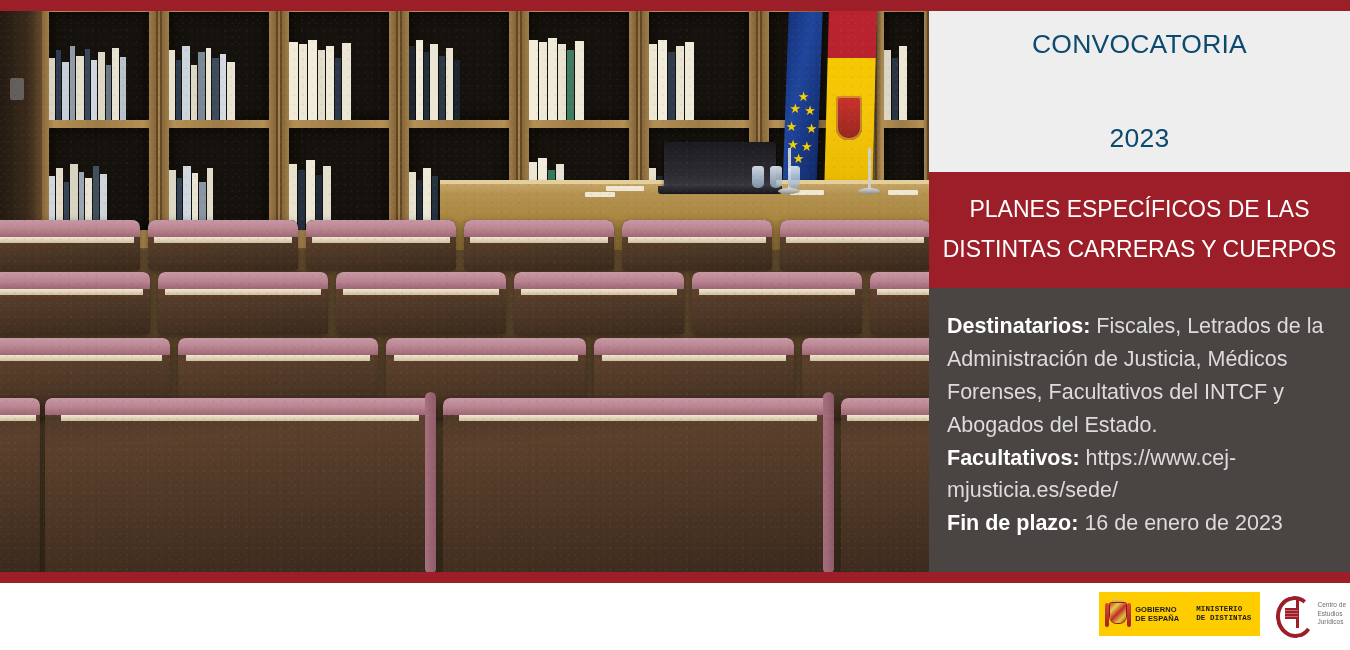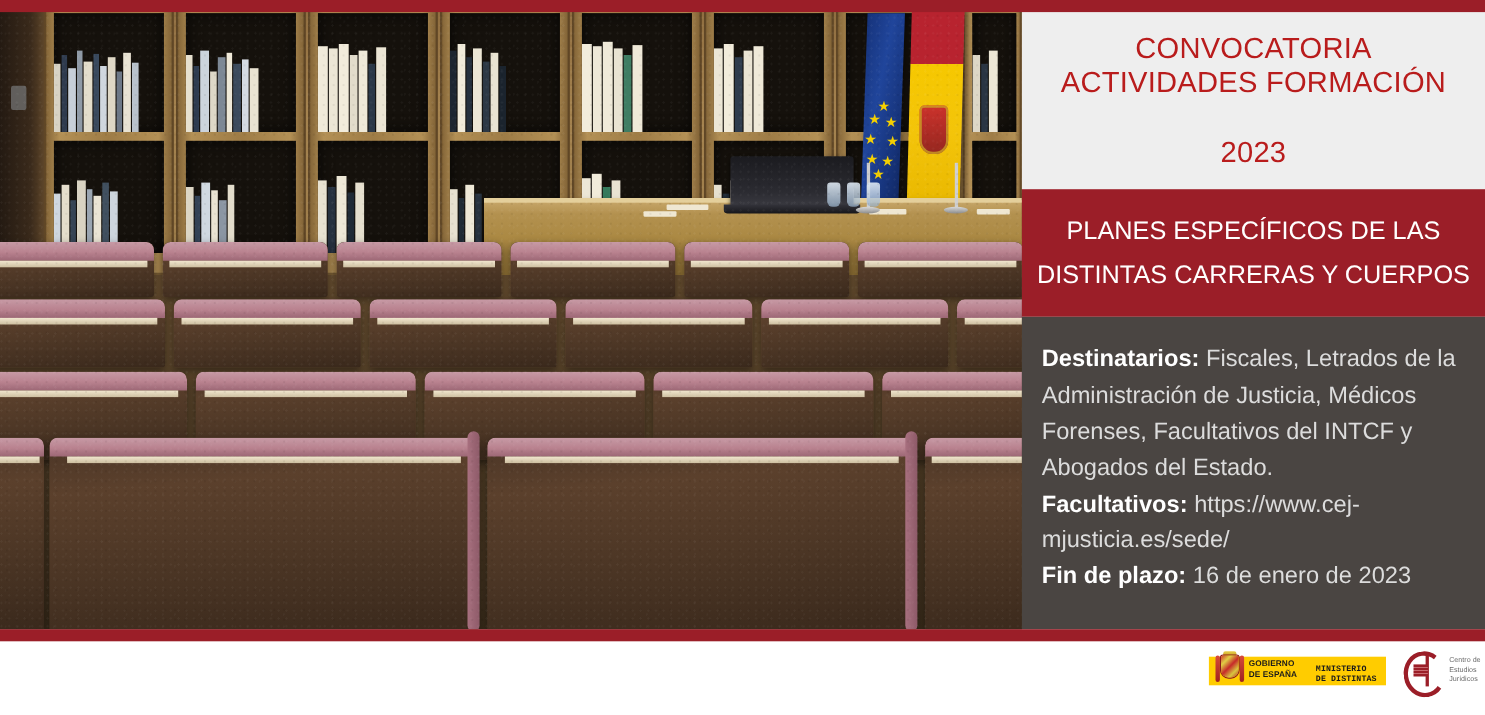--- a/index.html
+++ b/index.html
@@ -86,34 +86,34 @@
   .grain{position:absolute;inset:0;pointer-events:none;opacity:.16;
         background-image:radial-gradient(circle at 20% 30%,rgba(255,255,255,.25) 0 1px,transparent 1px),
                          radial-gradient(circle at 70% 60%,rgba(0,0,0,.35) 0 1px,transparent 1px),
                          radial-gradient(circle at 45% 80%,rgba(255,255,255,.2) 0 1px,transparent 1px);
         background-size:7px 7px,9px 9px,11px 11px;}
 
   
   .panel{position:absolute;left:929px;top:0;width:421px;height:572px;}
   .panel-title{position:absolute;left:0;top:11px;width:421px;height:161px;background:#EEEEEE;
         display:flex;align-items:center;justify-content:center;box-sizing:border-box;padding:0 6px;}
-  .panel-title h1{margin:0;color:#b91c1c;font-weight:400;font-size:26.5px;line-height:1.18;
+  .panel-title h1{margin:0;color:#0c4a6e;font-weight:400;font-size:26.5px;line-height:1.18;
         text-align:center;letter-spacing:.2px;}
   .panel-sub{position:absolute;left:0;top:172px;width:421px;height:116px;background:#9B1E28;
         display:flex;flex-direction:column;align-items:center;justify-content:center;}
   .panel-sub p{margin:0;color:#ffffff;font-weight:400;font-size:23px;line-height:1.72;text-align:center;}
   .panel-body{position:absolute;left:0;top:288px;width:421px;height:284px;background:#4A4542;
         box-sizing:border-box;padding:22px 18px 0 18px;}
   .panel-body p{margin:0;color:#DCDCDC;font-size:21.5px;line-height:1.53;}
   .panel-body b{color:#ffffff;font-weight:700;}
 
   
   .footer{position:absolute;left:0;top:583px;width:1350px;height:67px;background:#ffffff;}
   .logos{position:absolute;right:4px;top:9px;display:flex;align-items:center;gap:12px;}
-  .gob{display:flex;height:26px;background:#FFCC00;align-items:flex-end;}
+  .gob{display:flex;height:44px;background:#FFCC00;align-items:center;}
   .gob-left{display:flex;align-items:center;gap:4px;padding:0 7px 0 6px;}
   .gob-div{width:1px;background:#e2b700;}
   .gob-right{display:flex;align-items:center;padding:0 9px;}
   .arms{width:26px;height:31px;position:relative;}
   .arms-shield{position:absolute;left:5px;top:4px;width:16px;height:20px;border-radius:2px 2px 7px 7px;
         background:linear-gradient(135deg,#d03a2e 0%,#e0cf45 25%,#c62a2a 50%,#d8c63f 75%,#b9262a 100%);
         box-shadow:0 0 0 1px #8d1a1a;}
   .arms-crown{position:absolute;left:7px;top:0;width:12px;height:5px;border-radius:2px 2px 0 0;
         background:linear-gradient(180deg,#e8cf4a,#c29a1f);}
   .arms-pillar{position:absolute;top:4px;width:4px;height:24px;border-radius:2px;
@@ -386,21 +386,21 @@
 
       <div class="grain"></div>
     </div>
   </div>
 
   <aside class="panel">
 
     <div class="panel-title">
       <h1>
         <span>CONVOCATORIA</span><br>
-        <span>ACTIVIDADES FORMACIÓN</span><br>
+        <br>
         <br>
         <span>2023</span>
       </h1>
     </div>
 
     <div class="panel-sub">
       <p>PLANES ESPECÍFICOS DE LAS</p>
       <p>DISTINTAS CARRERAS Y CUERPOS</p>
     </div>
 

